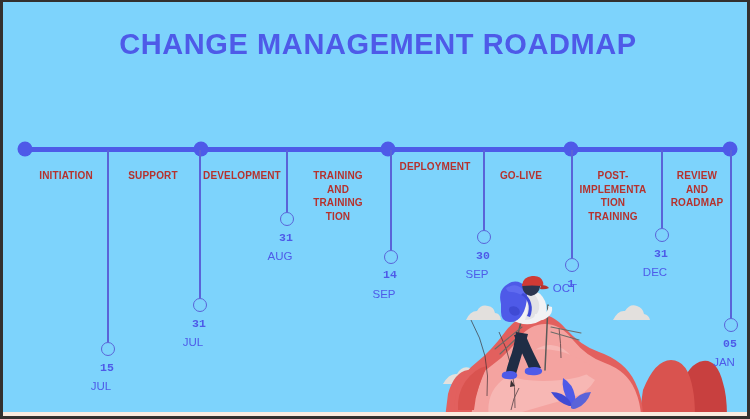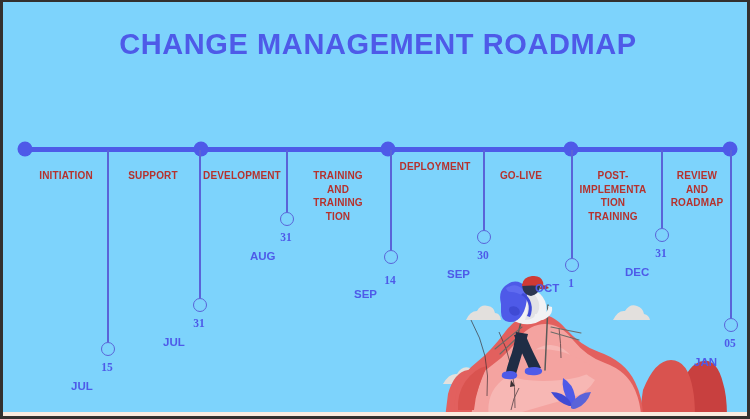--- a/index.html
+++ b/index.html
@@ -89,28 +89,28 @@
     line-height: 13.5px;
     letter-spacing: 0.15px;
     font-family: "Liberation Sans", sans-serif;
   }
   .date-day {
     position: absolute;
     color: #4e5ae8;
     font-size: 11.5px;
     font-weight: bold;
     text-align: center;
-    font-family: Liberation Serif, serif;
+    font-family: Liberation Mono, monospace;
   }
   .date-month {
     position: absolute;
     color: #4e5ae8;
     font-size: 11.5px;
-    font-weight: bold;
-    text-align: left;
+    font-weight: normal;
+    text-align: center;
     font-family: "Liberation Sans", sans-serif;
   }
 </style>
 </head>
 <body>
 
 <div id="canvas">
 
   <div id="title">CHANGE MANAGEMENT ROADMAP</div>
 
@@ -259,21 +259,21 @@
       <div class="date-day" style="left: 166px; top: 315px; width: 60px;">31</div>
       <div class="date-month" style="left: 160px; top: 334px; width: 60px;">JUL</div>
       <div class="drop-line" style="left: 283px; height: 62px;"></div>
       <div class="end-circle" style="left: 284px; top: 210px;"></div>
       <div class="phase-label" style="left: 193px; top: 167px; width: 92px;"><span>DEVELOPMENT</span></div>
       <div class="date-day" style="left: 253px; top: 229px; width: 60px;">31</div>
       <div class="date-month" style="left: 247px; top: 248px; width: 60px;">AUG</div>
       <div class="drop-line" style="left: 387px; height: 100px;"></div>
       <div class="end-circle" style="left: 388px; top: 248px;"></div>
       <div class="phase-label" style="left: 289px; top: 167px; width: 92px;"><span>TRAINING</span><br><span>AND</span><br><span>TRAINING</span><br><span>TION</span></div>
-      <div class="date-day" style="left: 357px; top: 272px; width: 60px;">14</div>
+      <div class="date-day" style="left: 357px; top: 266px; width: 60px;">14</div>
       <div class="date-month" style="left: 351px; top: 286px; width: 60px;">SEP</div>
       <div class="drop-line" style="left: 480px; height: 80px;"></div>
       <div class="end-circle" style="left: 481px; top: 228px;"></div>
       <div class="phase-label" style="left: 386px; top: 158px; width: 92px;"><span>DEPLOYMENT</span></div>
       <div class="date-day" style="left: 450px; top: 247px; width: 60px;">30</div>
       <div class="date-month" style="left: 444px; top: 266px; width: 60px;">SEP</div>
       <div class="drop-line" style="left: 568px; height: 108px;"></div>
       <div class="end-circle" style="left: 569px; top: 256px;"></div>
       <div class="phase-label" style="left: 478px; top: 167px; width: 80px;"><span>GO-LIVE</span></div>
       <div class="date-day" style="left: 538px; top: 275px; width: 60px;">1</div>

